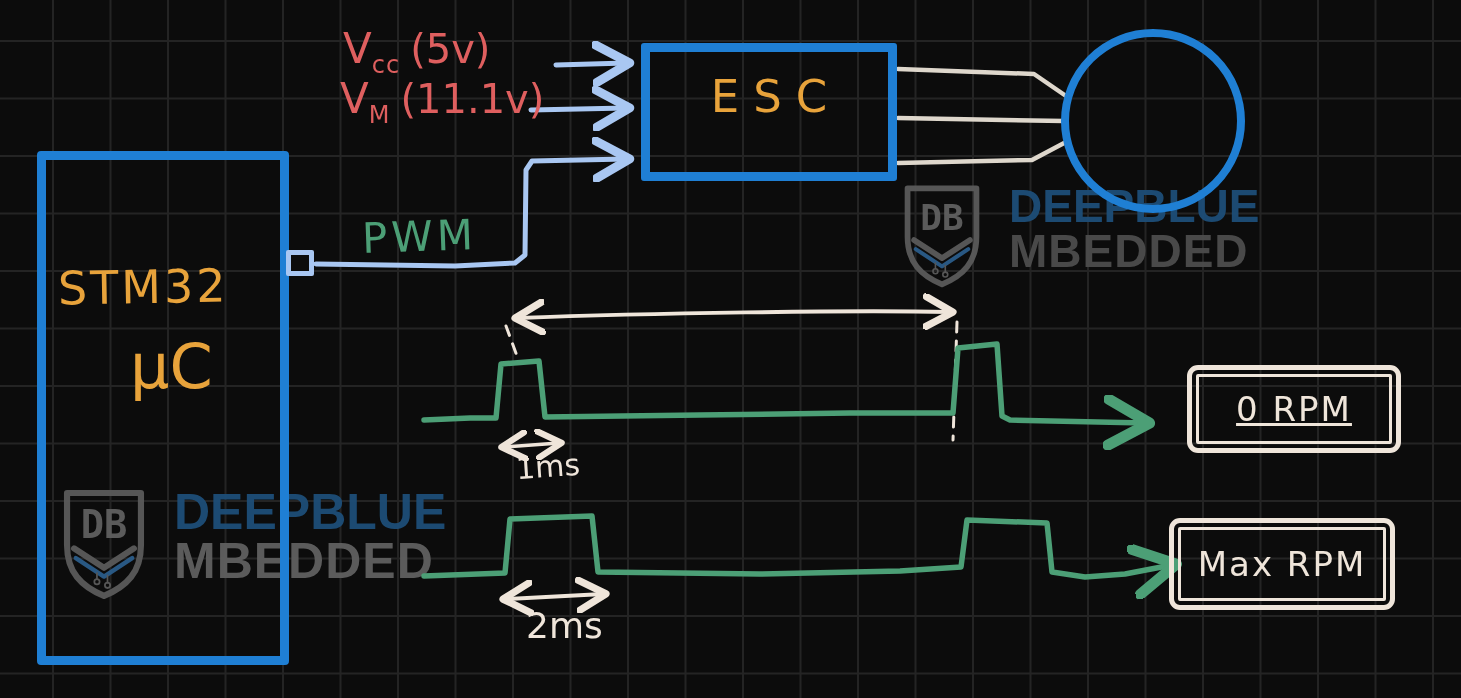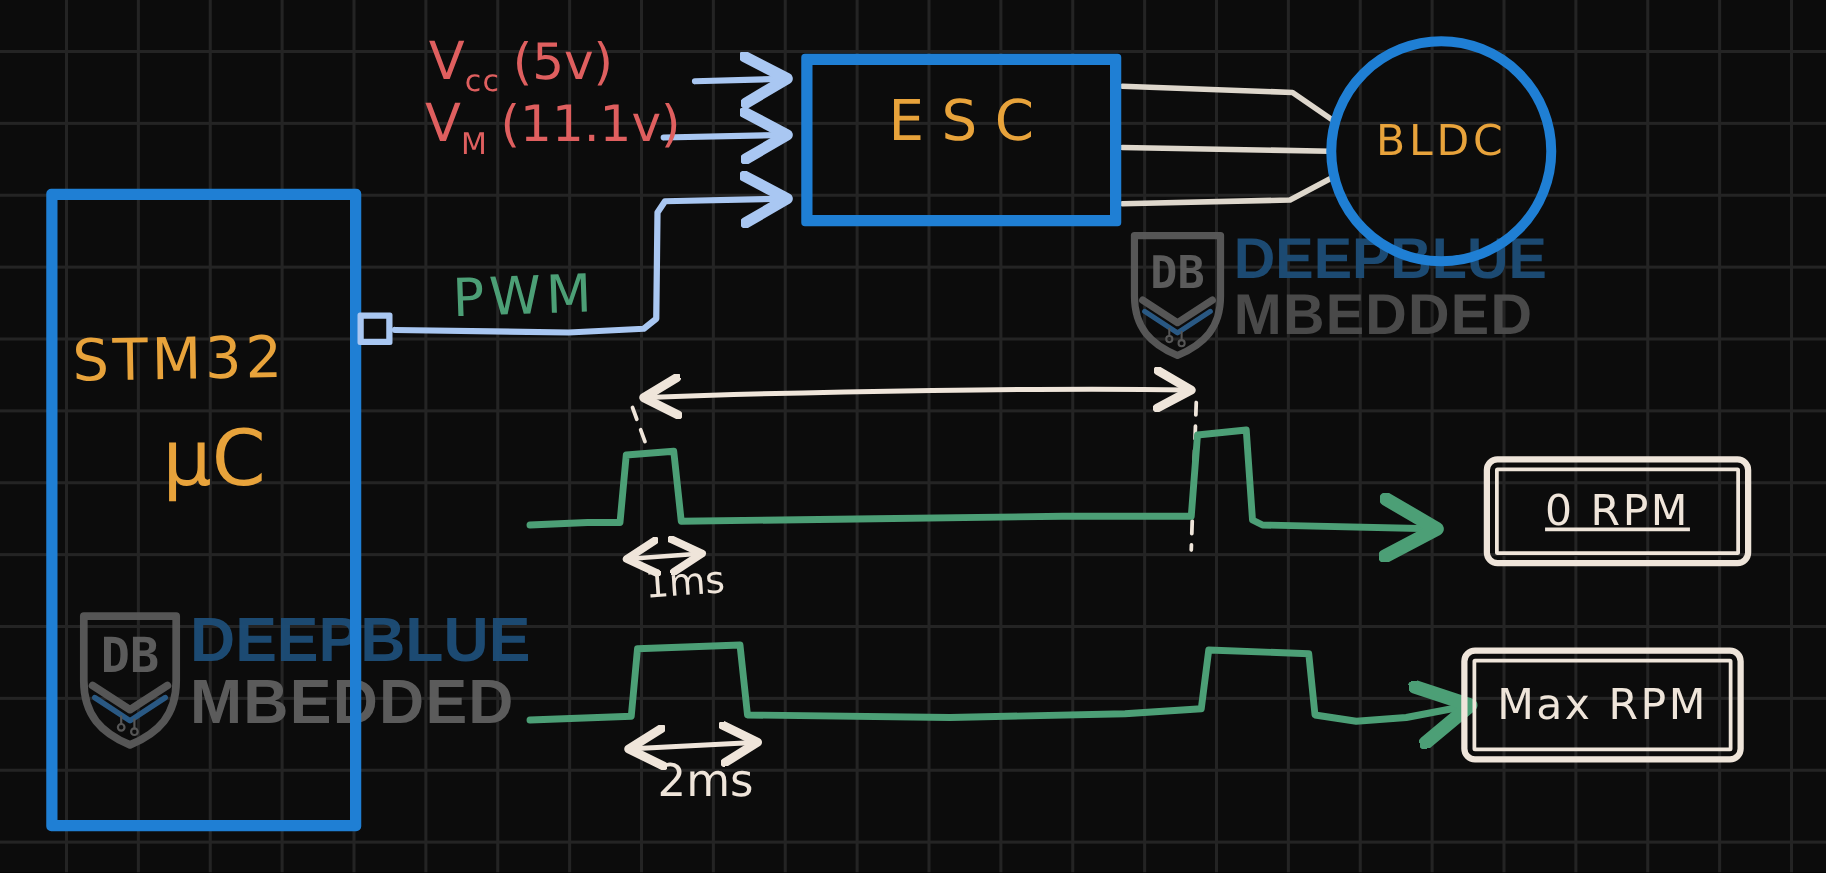--- a/index.html
+++ b/index.html
@@ -34,21 +34,21 @@
   .lbl-supply{color:var(--red,#df5f5f);}
   .lbl-vcc{left:343px;top:28px;}
   .lbl-vm{left:340px;top:78px;}
   .sym{font-size:42px;}
   .sub{font-size:24px;vertical-align:-10px;letter-spacing:1px;}
   .val{font-size:40px;margin-left:10px;}
   .lbl-pwm{left:362px;top:216px;font-size:42px;letter-spacing:4px;color:var(--green,#4c9f76);transform:rotate(-2deg);}
   .lbl-period{left:620px;top:266px;font-size:36px;letter-spacing:2px;color:var(--cream,#efe5da);}
   .lbl-1ms{left:516px;top:452px;font-size:30px;color:var(--cream,#efe5da);transform:rotate(-4deg);}
   .lbl-2ms{left:526px;top:608px;font-size:36px;color:var(--cream,#efe5da);}
-  .watermark{position:absolute;z-index:1;display:flex;gap:4px;align-items:flex-start;font-family:"Liberation Sans",sans-serif;opacity:0.95;}
+  .watermark{position:absolute;z-index:1;display:flex;gap:26px;align-items:flex-start;font-family:"Liberation Sans",sans-serif;opacity:0.95;}
   .wm-top{left:901px;top:184px;}
   .wm-bottom{left:60px;top:488px;}
   .wm-text{display:flex;flex-direction:column;}
   .wm-line1{font-weight:bold;font-size:46px;line-height:0.98;letter-spacing:0px;color:var(--wmblue,#1d4e78);}
   .wm-line2{font-weight:bold;font-size:46px;line-height:0.98;letter-spacing:1px;color:var(--wmgray,#555555);}
   .wm-bottom .wm-line1{font-size:50px;}
   .wm-bottom .wm-line2{font-size:50px;color:#606060;}
   .st-blue{stroke:var(--lightblue,#a9c7f2);stroke-width:5;fill:none;stroke-linecap:round;stroke-linejoin:round;}
   .st-cream{stroke:var(--cream,#efe5da);stroke-width:4;fill:none;stroke-linecap:round;stroke-linejoin:round;}
   .st-cream-thin{stroke:var(--cream,#efe5da);stroke-width:3.5;fill:none;stroke-linecap:round;}
@@ -138,21 +138,20 @@
   <div class="block rpm-box rpm0">
     <span>0 RPM</span>
   </div>
   <div class="block rpm-box rpmMax">
     <span>Max RPM</span>
   </div>
 
   <div class="label lbl-stm32">STM32</div>
   <div class="label lbl-uc">µC</div>
   <div class="label lbl-esc">ESC</div>
-  <div class="label lbl-bldc">BLDC</div>
 
   <div class="label lbl-supply lbl-vcc">
     <span class="sym">V</span><span class="sub">cc</span><span class="val">(5v)</span>
   </div>
   <div class="label lbl-supply lbl-vm">
     <span class="sym">V</span><span class="sub">M</span><span class="val">(11.1v)</span>
   </div>
 
   <div class="label lbl-pwm">PWM</div>
   <div class="label lbl-1ms">1ms</div>

